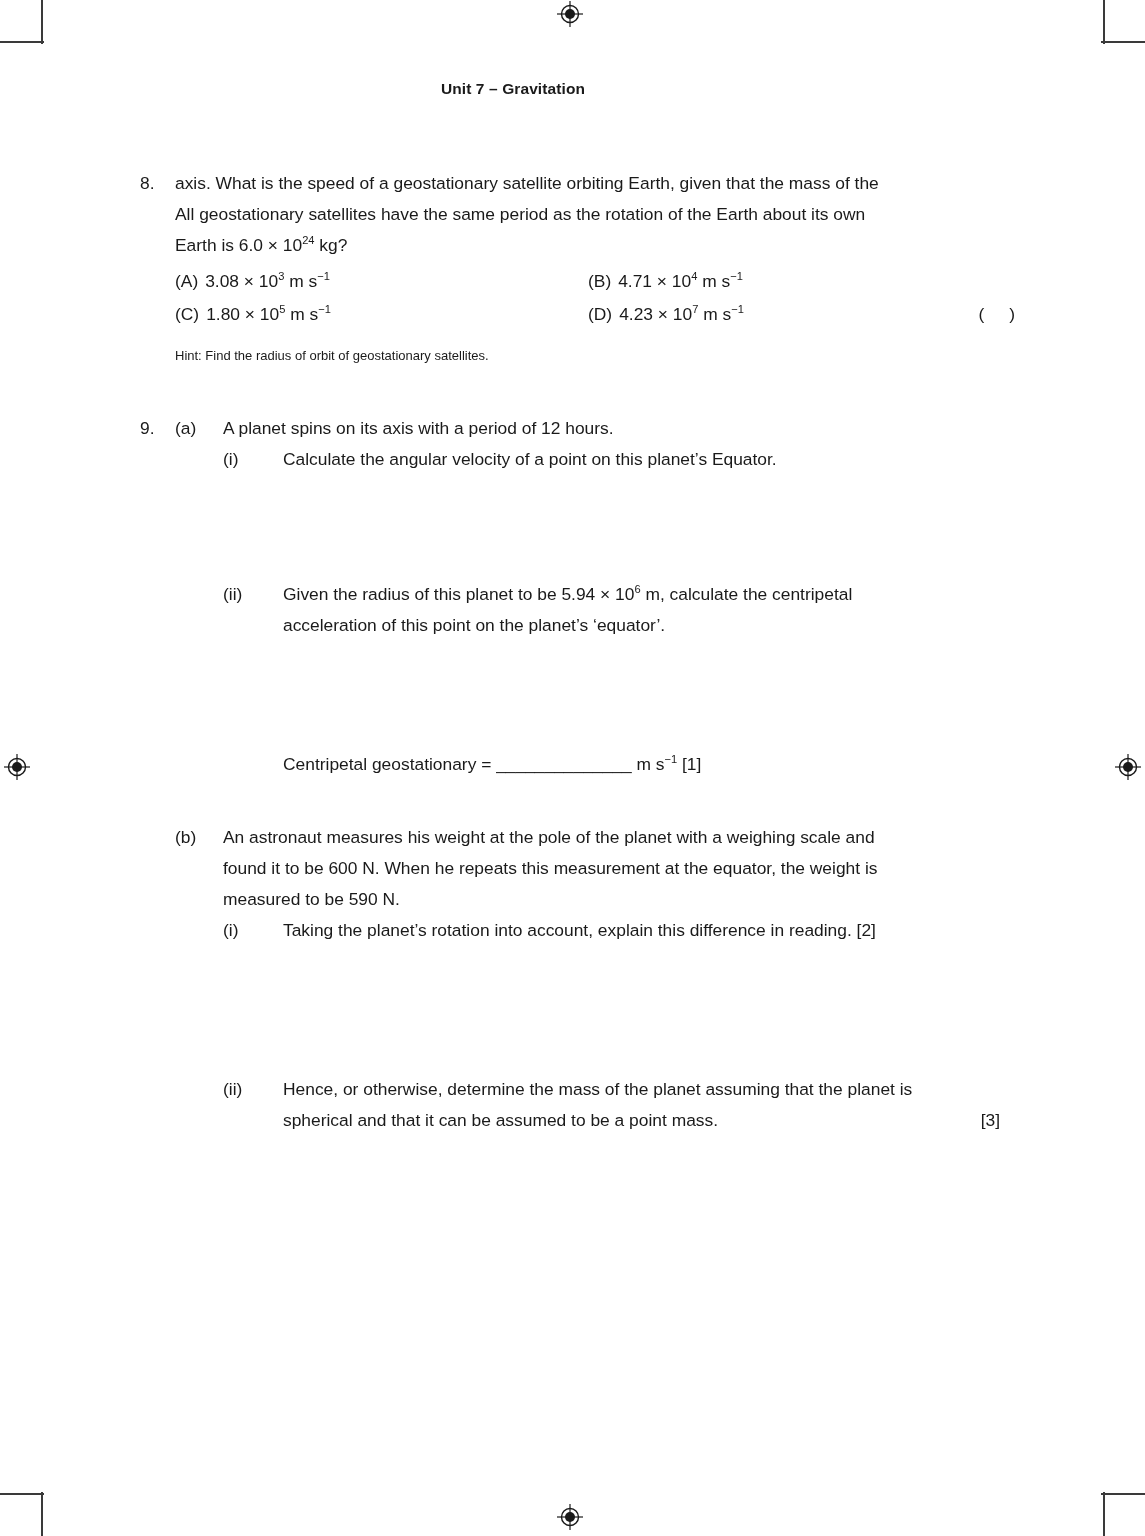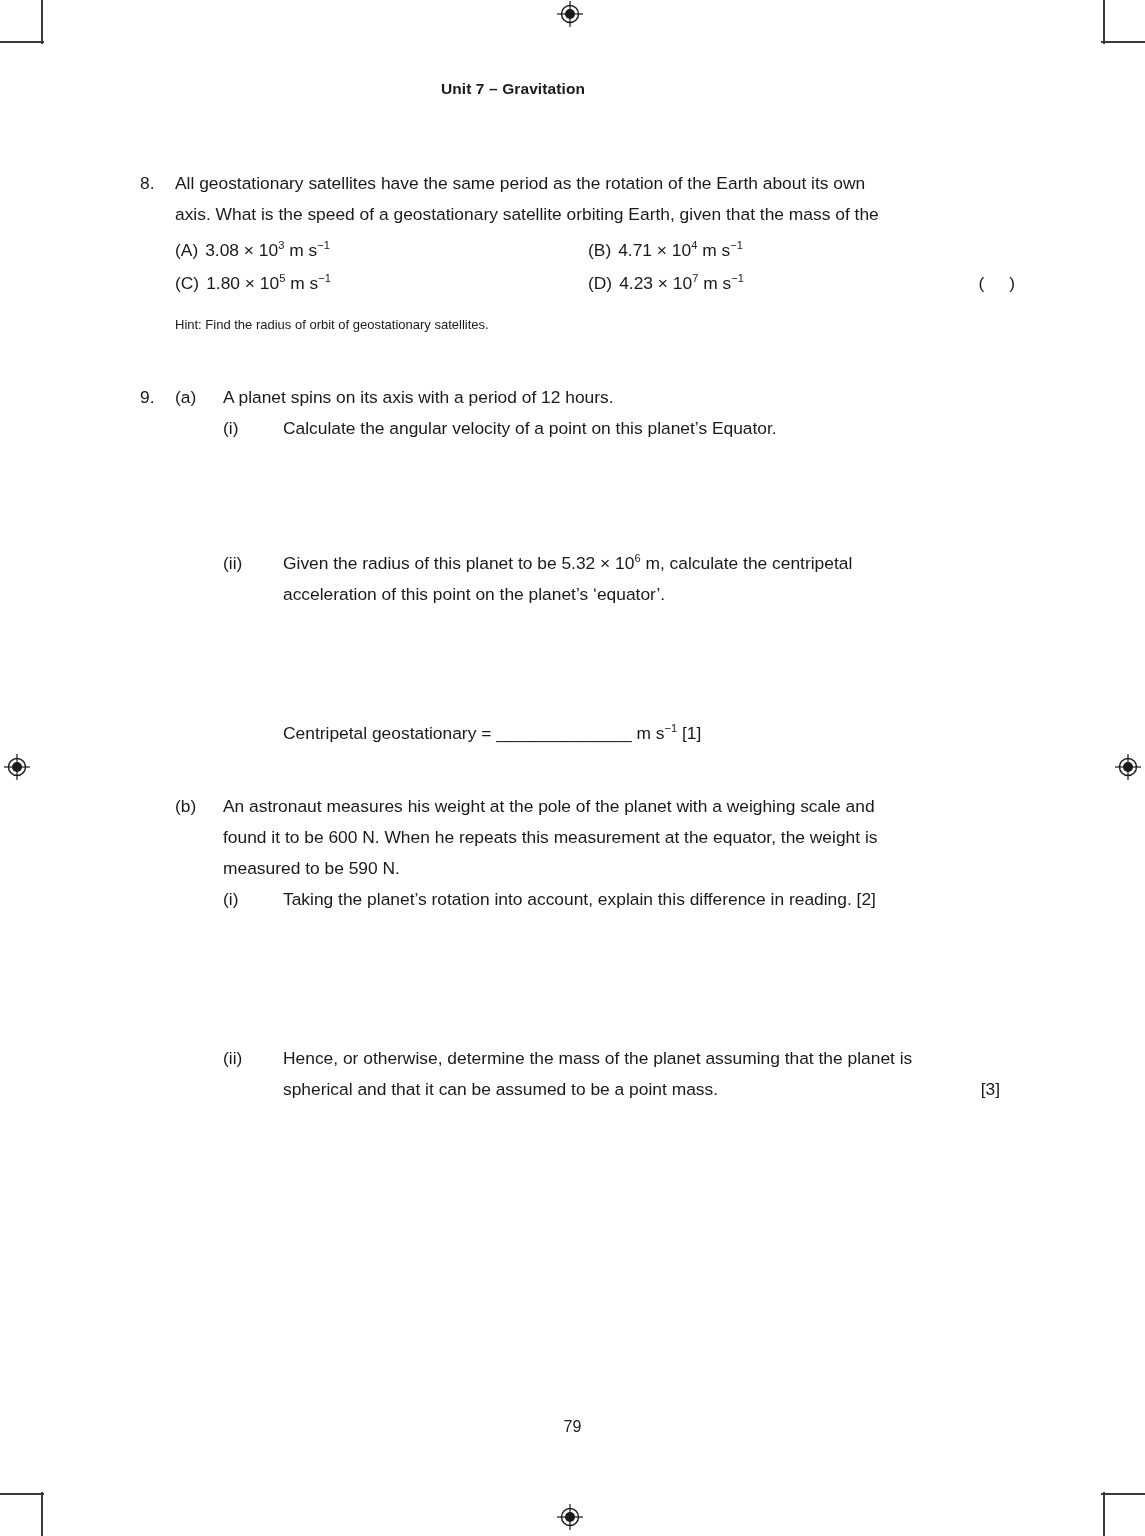--- a/index.html
+++ b/index.html
@@ -173,22 +173,25 @@
     <line x1="0" y1="13" x2="26" y2="13" stroke="#1a1a1a" stroke-width="1.2"></line>
   </svg>
 
   <div class="running-head">Unit 7 – Gravitation</div>
 
   <div class="content">
 
     <div class="q-block">
       <div class="q-num">8.</div>
       <div class="q-body">
+        <p>axis. What is the speed of a geostationary satellite orbiting Earth, given that the mass of the</p>
         <p>All geostationary satellites have the same period as the rotation of the Earth about its own</p>
-        <p>axis. What is the speed of a geostationary satellite orbiting Earth, given that the mass of the</p>
+        <p>
+          <span>Earth is 6.0 × 10</span><sup>24</sup><span> kg?</span>
+        </p>
 
         <div class="options">
           <div class="option-row">
             <span class="opt opt-a">
               <span class="opt-tag">(A)</span>
               <span><span>3.08 × 10</span><sup>3</sup><span> m s</span><sup>−1</sup></span>
             </span>
             <span class="opt opt-b">
               <span class="opt-tag">(B)</span>
               <span><span>4.71 × 10</span><sup>4</sup><span> m s</span><sup>−1</sup></span>
@@ -226,21 +229,21 @@
               <div class="sub-label roman">(i)</div>
               <div class="sub-body">
                 <p>Calculate the angular velocity of a point on this planet’s Equator.</p>
                 <div class="spacer-work-1"></div>
               </div>
             </div>
 
             <div class="sub-block">
               <div class="sub-label roman">(ii)</div>
               <div class="sub-body">
-                <p><span>Given the radius of this planet to be 5.32 × 10</span><sup>6</sup><span> m, calculate the centripetal</span></p>
+                <p><span>Given the radius of this planet to be 5.94 × 10</span><sup>6</sup><span> m, calculate the centripetal</span></p>
                 <p>acceleration of this point on the planet’s ‘equator’.</p>
                 <div class="spacer-work-2"></div>
                 <p class="answer-line"><span>Centripetal geostationary = ______________ m s</span><sup>−1</sup><span> [1]</span></p>
               </div>
             </div>
           </div>
         </div>
 
         <div class="gap-md"></div>
 
@@ -271,15 +274,14 @@
               </div>
             </div>
           </div>
         </div>
 
       </div>
     </div>
 
   </div>
 
-  <div class="page-number">79</div>
 
 </div>
 
 </body></html>

